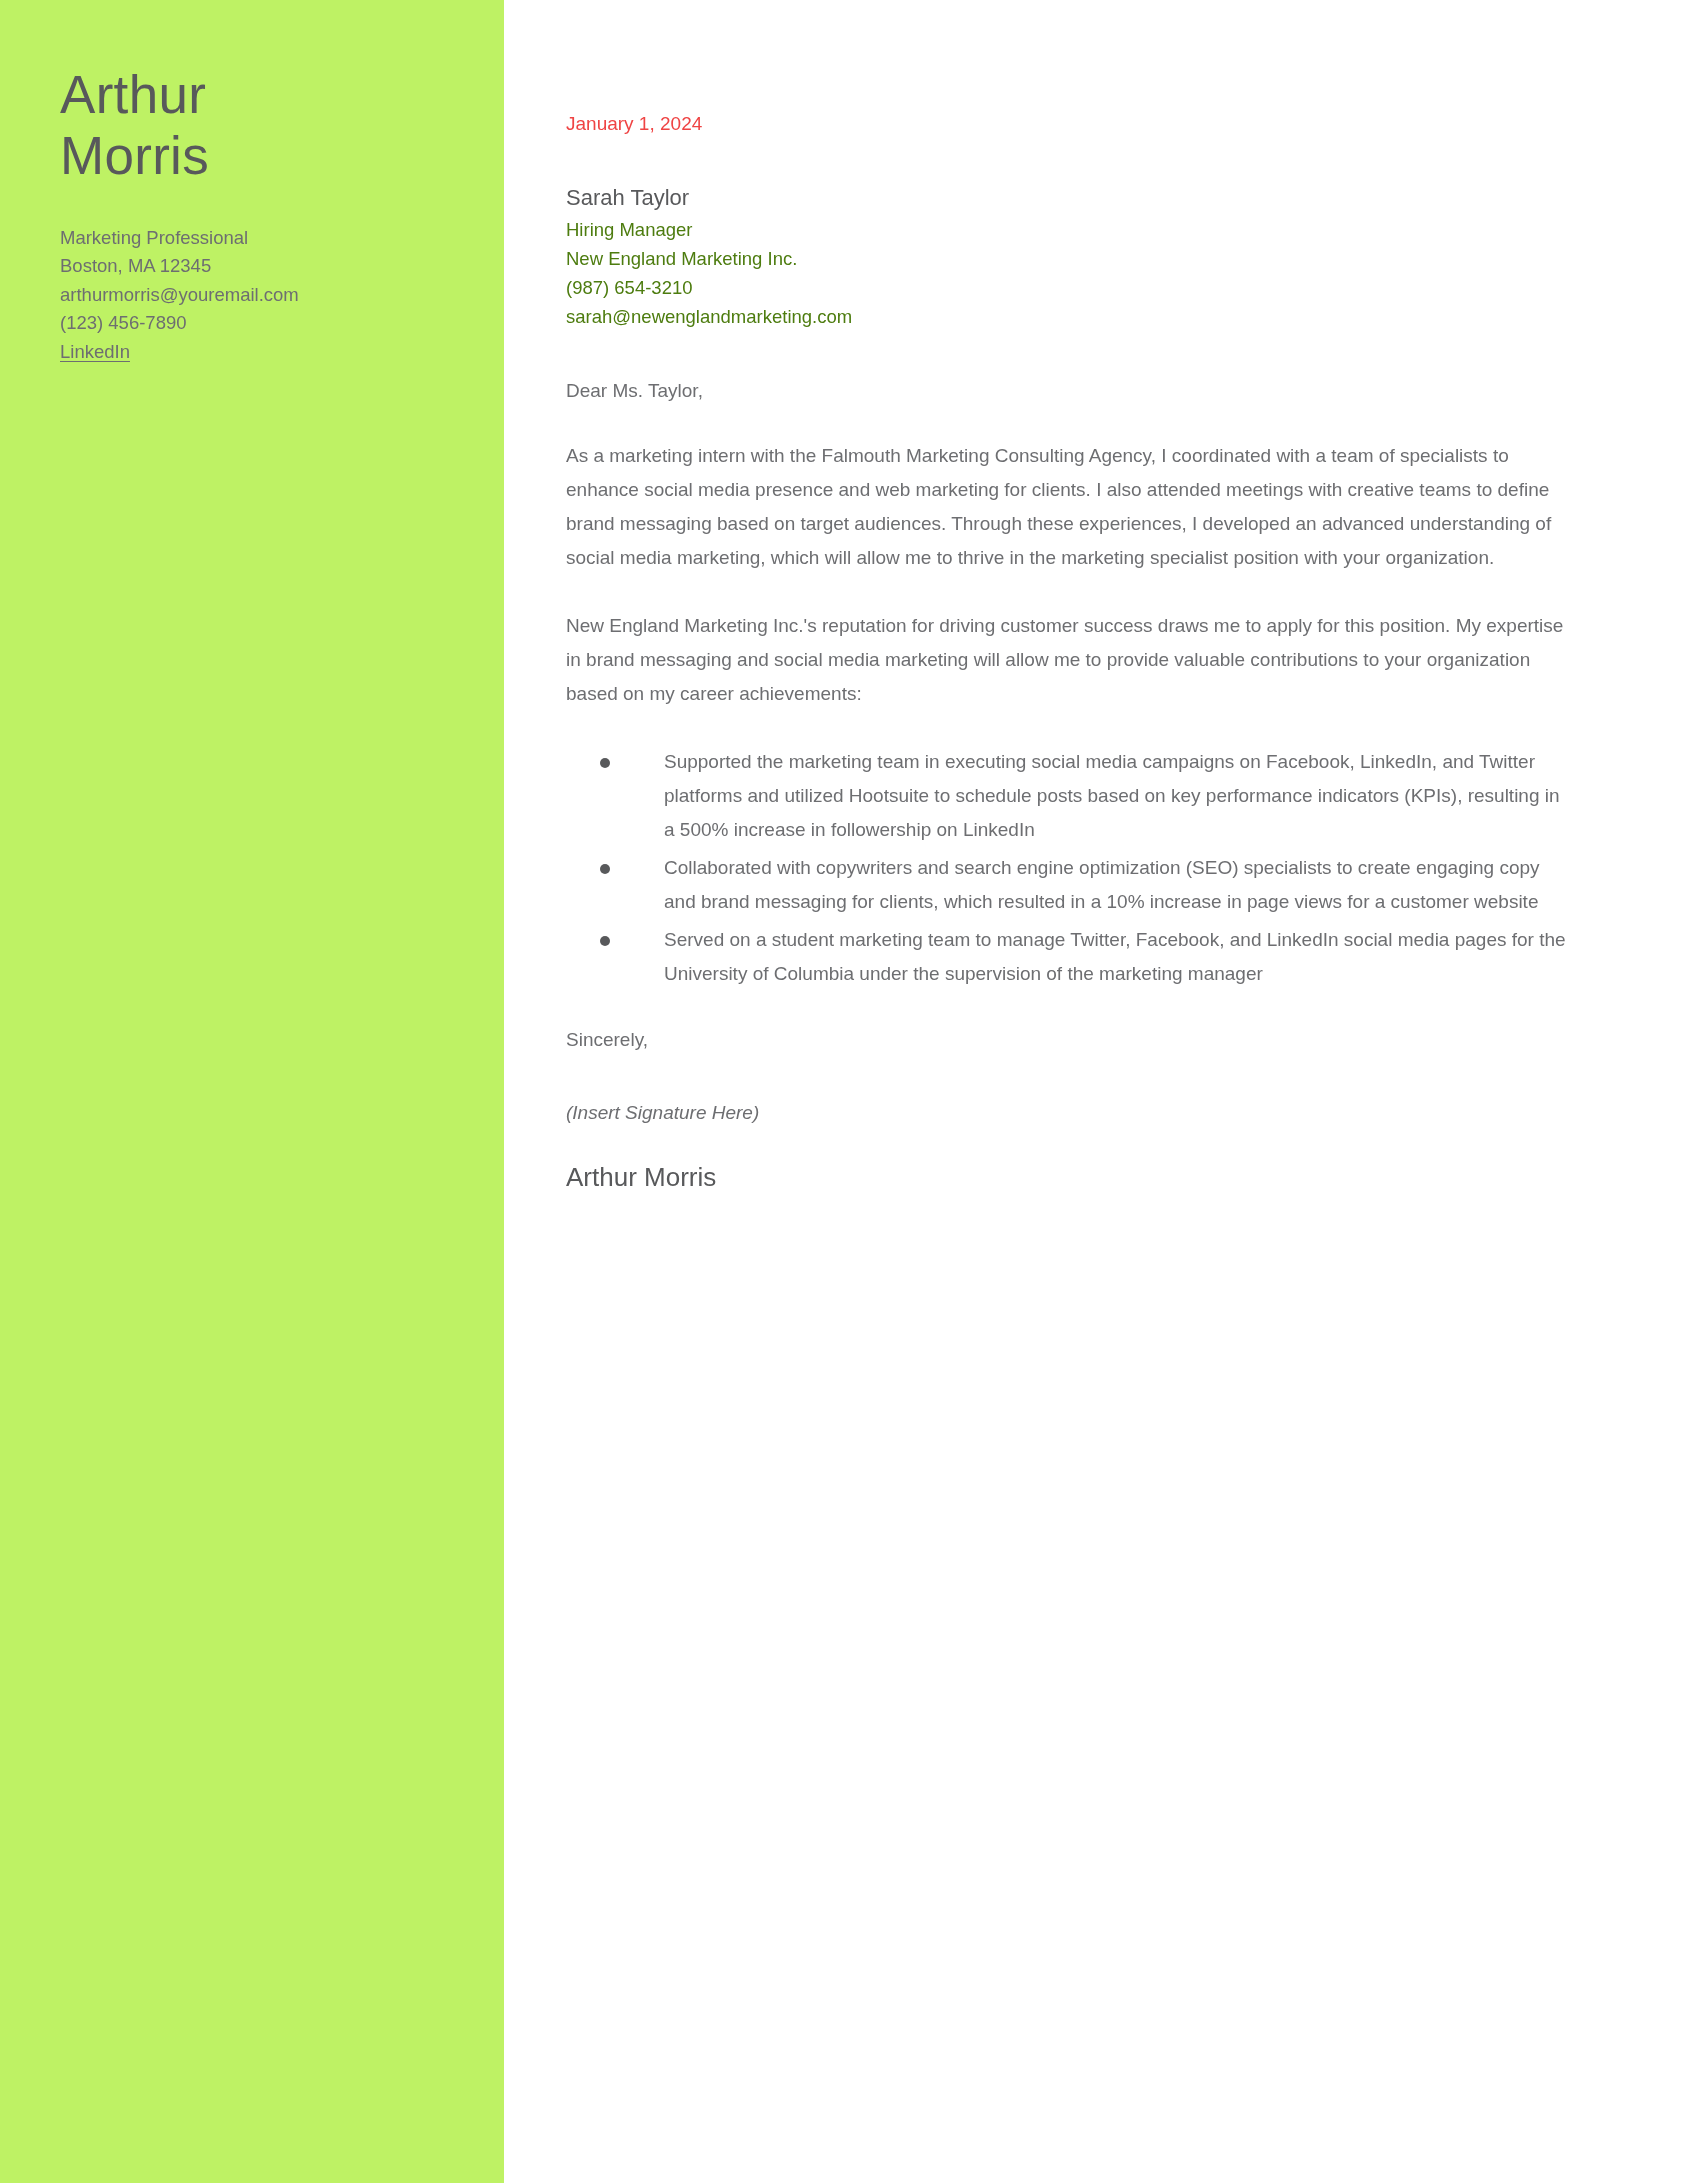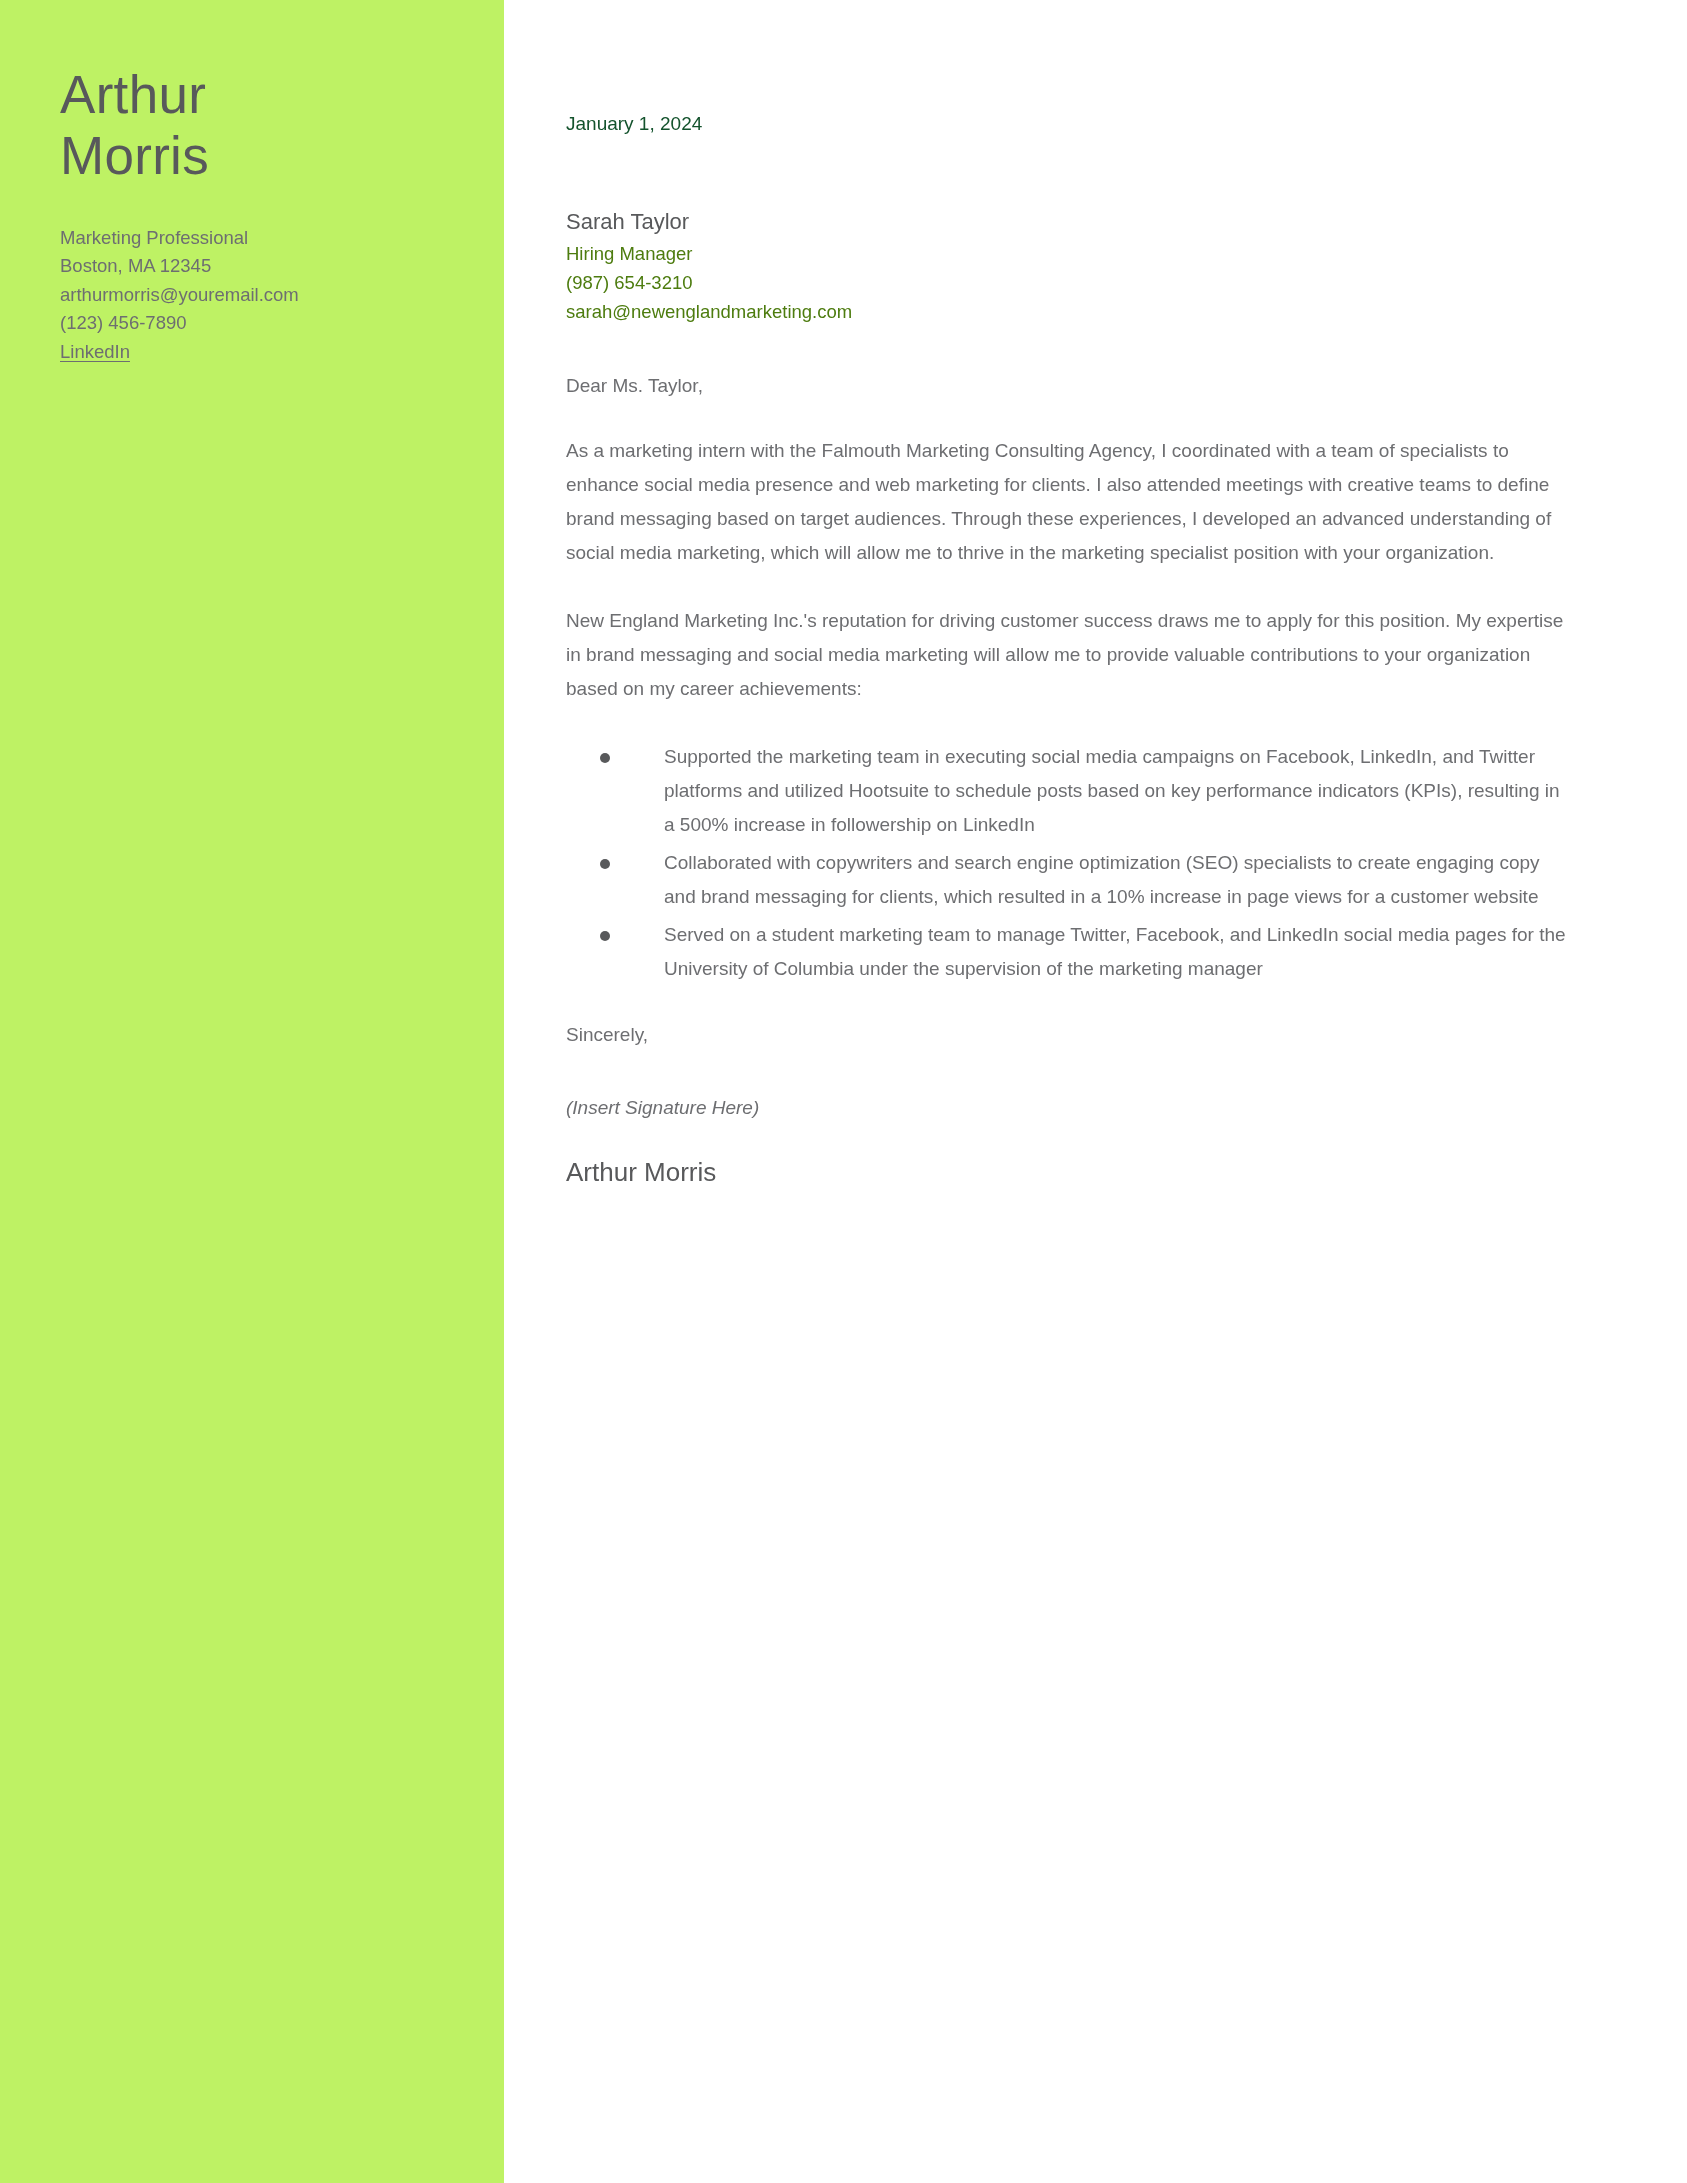--- a/index.html
+++ b/index.html
@@ -72,22 +72,22 @@
   .main-inner {
     position: absolute;
     left: 61px;
     top: 111px;
     width: 1045px;
   }
 
   .date-line {
     font-size: 19px;
     line-height: 26.5px;
-    color: #14532d;
-    margin-bottom: 68px;
+    color: #ef4444;
+    margin-bottom: 44px;
   }
 
   .recipient-block {
     margin-bottom: 45px;
   }
   .recipient-name {
     font-size: 22px;
     line-height: 31px;
     color: #58595b;
     font-weight: 400;
@@ -191,20 +191,21 @@
   </aside>
 
   <main class="main">
     <div class="main-inner">
 
       <div class="date-line">January 1, 2024</div>
 
       <div class="recipient-block">
         <div class="recipient-name">Sarah Taylor</div>
         <div class="recipient-line">Hiring Manager</div>
+        <div class="recipient-line">New England Marketing Inc.</div>
         <div class="recipient-line">(987) 654-3210</div>
         <div class="recipient-line">sarah@newenglandmarketing.com</div>
       </div>
 
       <div class="salutation">Dear Ms. Taylor,</div>
 
       <p class="body-para">As a marketing intern with the Falmouth Marketing Consulting Agency, I coordinated with a team of specialists to enhance social media presence and web marketing for clients. I also attended meetings with creative teams to define brand messaging based on target audiences. Through these experiences, I developed an advanced understanding of social media marketing, which will allow me to thrive in the marketing specialist position with your organization.</p>
 
       <p class="body-para">New England Marketing Inc.'s reputation for driving customer success draws me to apply for this position. My expertise in brand messaging and social media marketing will allow me to provide valuable contributions to your organization based on my career achievements:</p>
 

